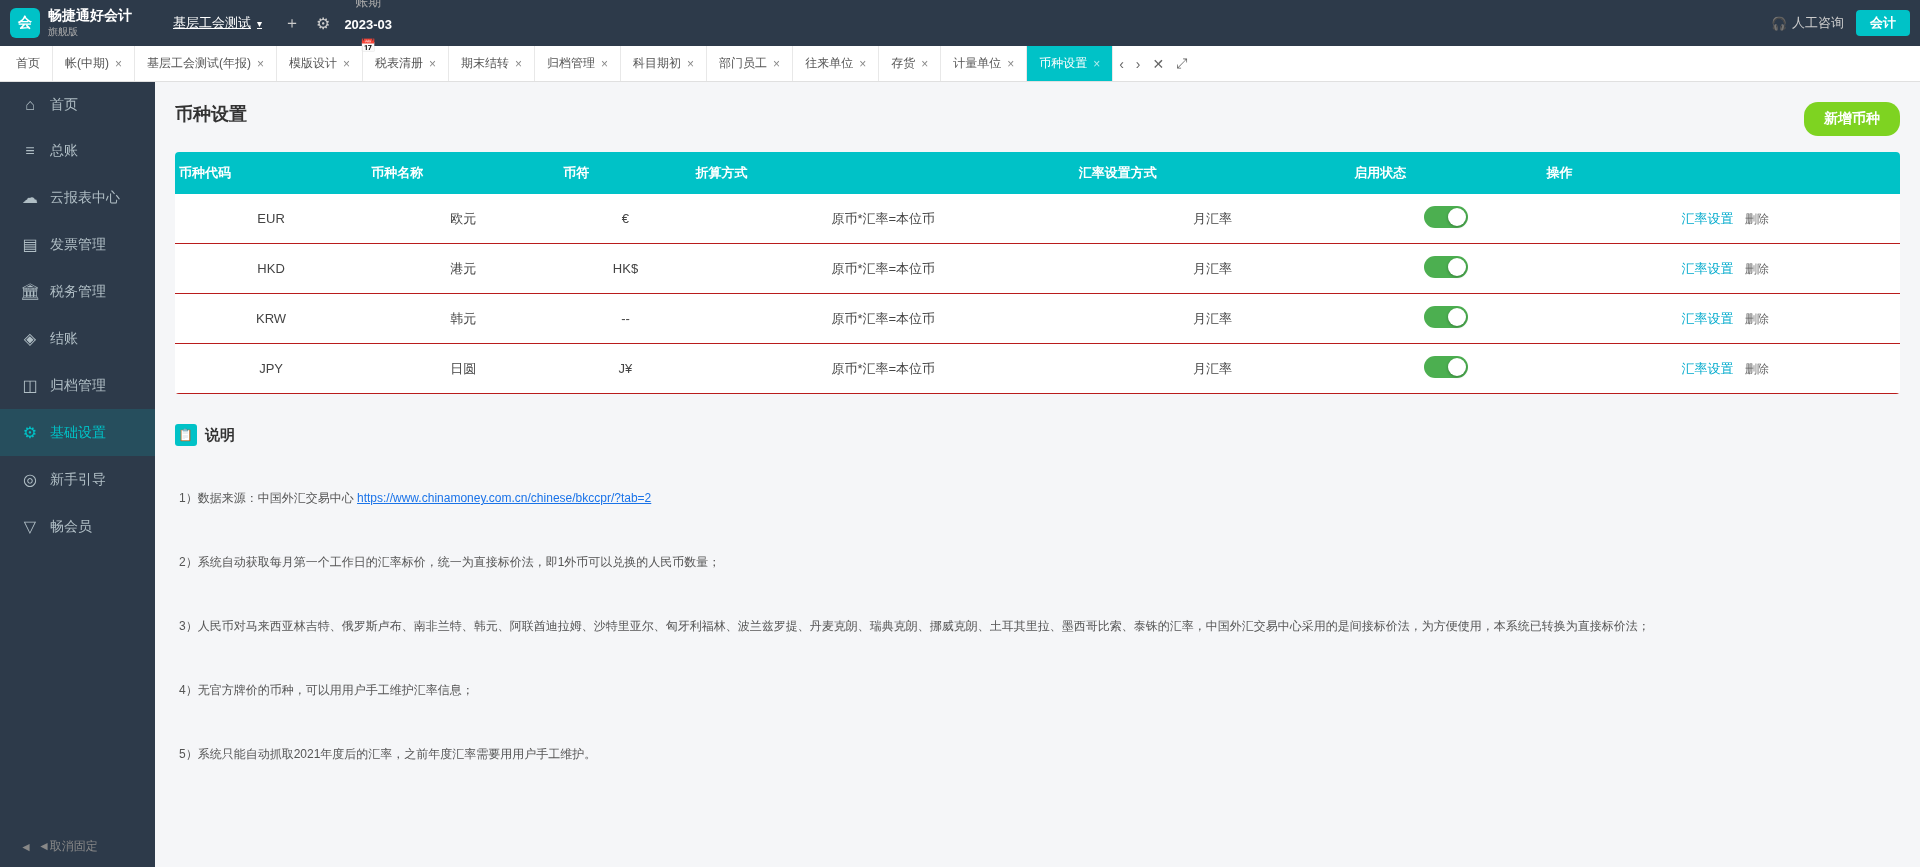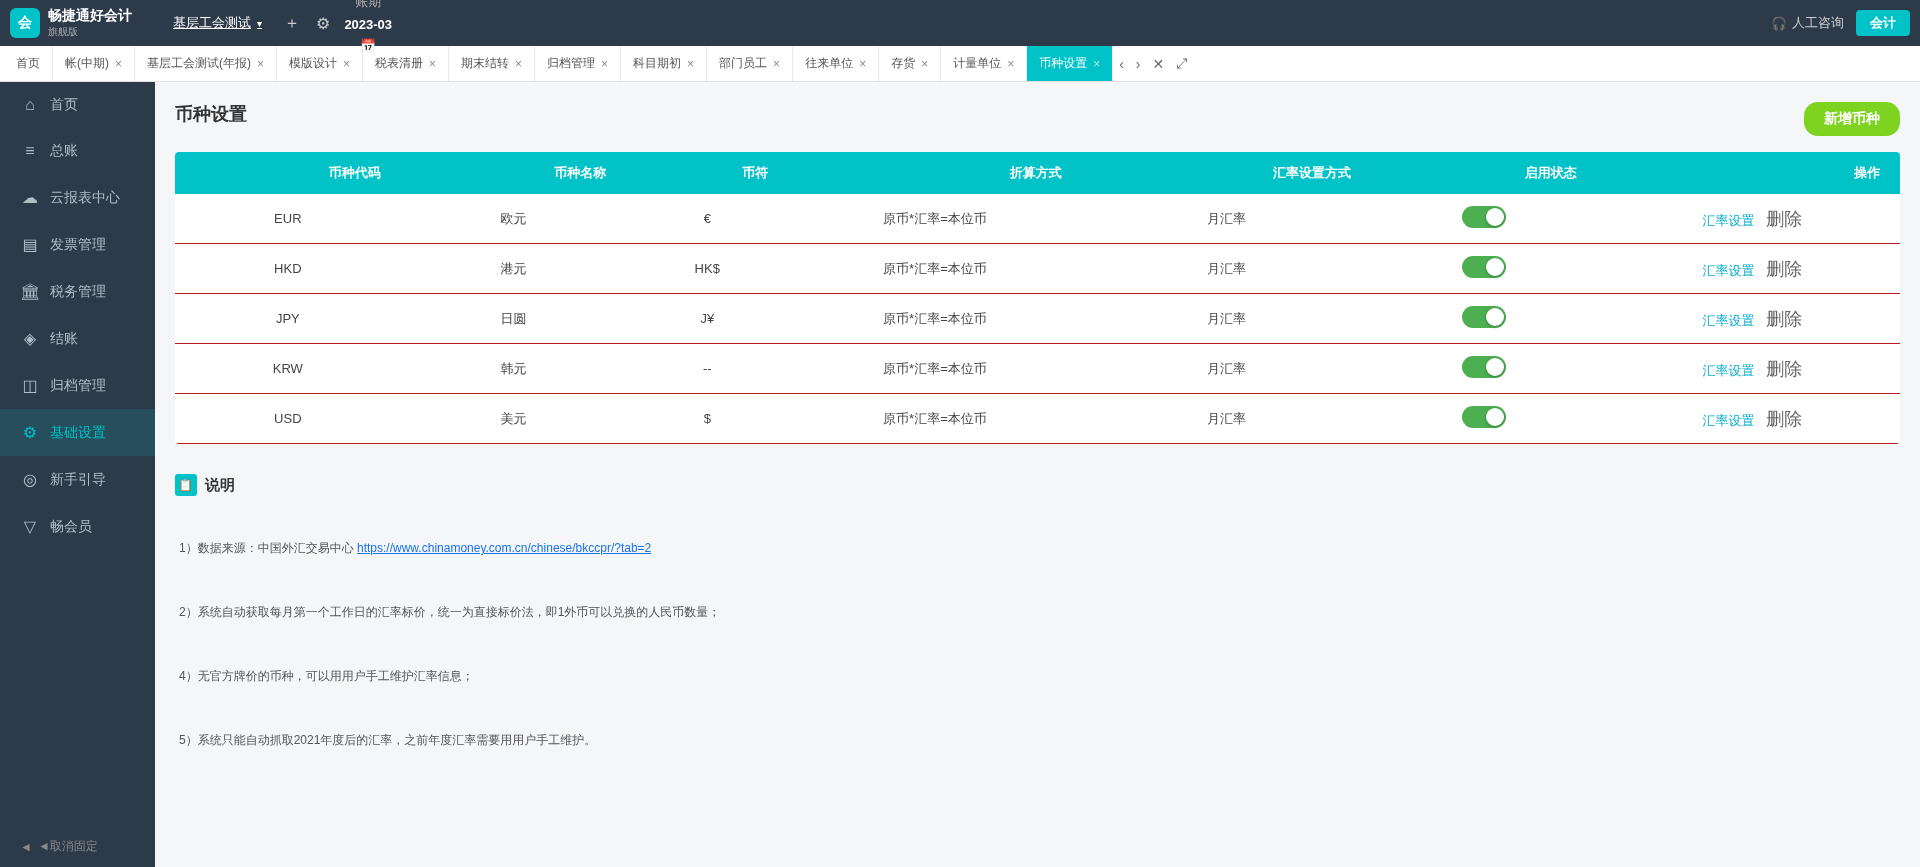--- a/index.html
+++ b/index.html
@@ -79,38 +79,38 @@
       background: #7ed321; border: none; color: #fff; padding: 8px 20px;
       border-radius: 14px; font-size: 14px; cursor: pointer; float: right;
       margin-bottom: 16px; font-weight: bold;
     }
 
     .clearfix::after { content: ''; display: table; clear: both; }
 
     
     .data-table { width: 100%; border-collapse: collapse; background: #fff; border-radius: 4px; overflow: hidden; }
     .data-table thead tr { background: #00c2c7; color: #fff; }
-    .data-table thead th { padding: 12px 20px; font-size: 13px; font-weight: bold; text-align: right; border: none; }
+    .data-table thead th { padding: 12px 4px; font-size: 13px; font-weight: bold; text-align: left; border: none; }
     .data-table tbody tr { border-bottom: 1px solid #b91c1c; }
     .data-table tbody td { padding: 12px 8px; text-align: center; font-size: 13px; color: #444; }
 
     
     .toggle-switch {
       display: inline-flex; align-items: center; width: 44px; height: 22px;
       border-radius: 11px; background: #4caf50; cursor: pointer; position: relative;
       transition: background 0.2s;
     }
     .toggle-knob {
       position: absolute; right: 2px; width: 18px; height: 18px;
       border-radius: 50%; background: #fff; box-shadow: 0 1px 3px rgba(0,0,0,0.3);
     }
 
     
     .action-link { color: #00aacc; cursor: pointer; font-size: 13px; text-decoration: none; margin: 0 8px; }
-    .delete-link { color: #666; cursor: pointer; font-size: 18px; text-align: center; }
+    .delete-link { color: #666; cursor: pointer; font-size: 12px; text-align: center; }
 
     
     .note-section { margin-top: 30px; }
     .note-title { display: flex; align-items: center; gap: 8px; font-size: 15px; font-weight: bold; color: #333; margin-bottom: 12px; }
     .note-icon { width: 22px; height: 22px; background: #00c2c7; border-radius: 3px; display: flex; align-items: center; justify-content: center; color: #fff; font-size: 12px; }
     .note-list { list-style: none; padding: 0; }
     .note-list li { font-size: 12px; color: #555; line-height: 2; padding-left: 4px; margin-top: 40px; }
     .note-link { color: #1a73e8; text-decoration: underline; cursor: pointer; }
   </style>
 </head>
@@ -306,55 +306,39 @@
         <div class="toggle-switch">
           <div class="toggle-knob"></div>
         </div>
       </td>
       <td>
         <a class="action-link">汇率设置</a>
         <a class="delete-link">删除</a>
       </td>
     </tr>
           <tr>
-      <td>JPY</td>
-      <td>日圆</td>
-      <td>J¥</td>
-      <td>原币*汇率=本位币</td>
-      <td>月汇率</td>
-      <td>
-        <div class="toggle-switch">
-          <div class="toggle-knob"></div>
-        </div>
-      </td>
-      <td>
-        <a class="action-link">汇率设置</a>
-        <a class="delete-link">删除</a>
-      </td>
-    </tr>
-          <tr>
       <td>KRW</td>
       <td>韩元</td>
       <td>--</td>
       <td>原币*汇率=本位币</td>
       <td>月汇率</td>
       <td>
         <div class="toggle-switch">
           <div class="toggle-knob"></div>
         </div>
       </td>
       <td>
         <a class="action-link">汇率设置</a>
         <a class="delete-link">删除</a>
       </td>
     </tr>
           <tr>
-      <td>USD</td>
-      <td>美元</td>
-      <td>$</td>
+      <td>JPY</td>
+      <td>日圆</td>
+      <td>J¥</td>
       <td>原币*汇率=本位币</td>
       <td>月汇率</td>
       <td>
         <div class="toggle-switch">
           <div class="toggle-knob"></div>
         </div>
       </td>
       <td>
         <a class="action-link">汇率设置</a>
         <a class="delete-link">删除</a>
@@ -366,18 +350,19 @@
     <div class="note-section">
       <div class="note-title">
         <div class="note-icon">📋</div>
         <span>说明</span>
       </div>
       <ul class="note-list">
         <li>
           1）数据来源：中国外汇交易中心 <a class="note-link" href="#">https://www.chinamoney.com.cn/chinese/bkccpr/?tab=2</a>
         </li>
         <li>2）系统自动获取每月第一个工作日的汇率标价，统一为直接标价法，即1外币可以兑换的人民币数量；</li>
+        <li>3）人民币对马来西亚林吉特、俄罗斯卢布、南非兰特、韩元、阿联酋迪拉姆、沙特里亚尔、匈牙利福林、波兰兹罗提、丹麦克朗、瑞典克朗、挪威克朗、土耳其里拉、墨西哥比索、泰铢的汇率，中国外汇交易中心采用的是间接标价法，为方便使用，本系统已转换为直接标价法；</li>
         <li>4）无官方牌价的币种，可以用用户手工维护汇率信息；</li>
         <li>5）系统只能自动抓取2021年度后的汇率，之前年度汇率需要用用户手工维护。</li>
       </ul>
     </div>
   </div>
 </div>
 
 </body></html>

